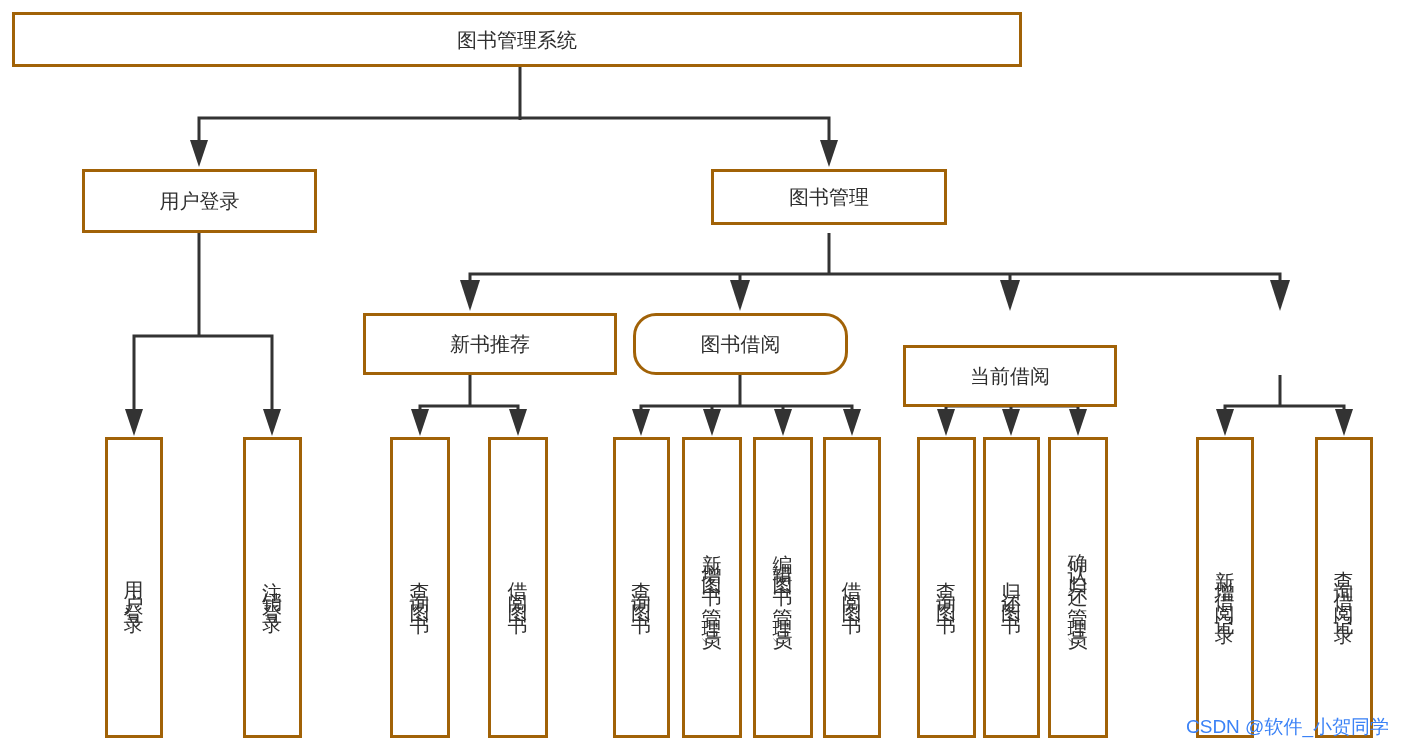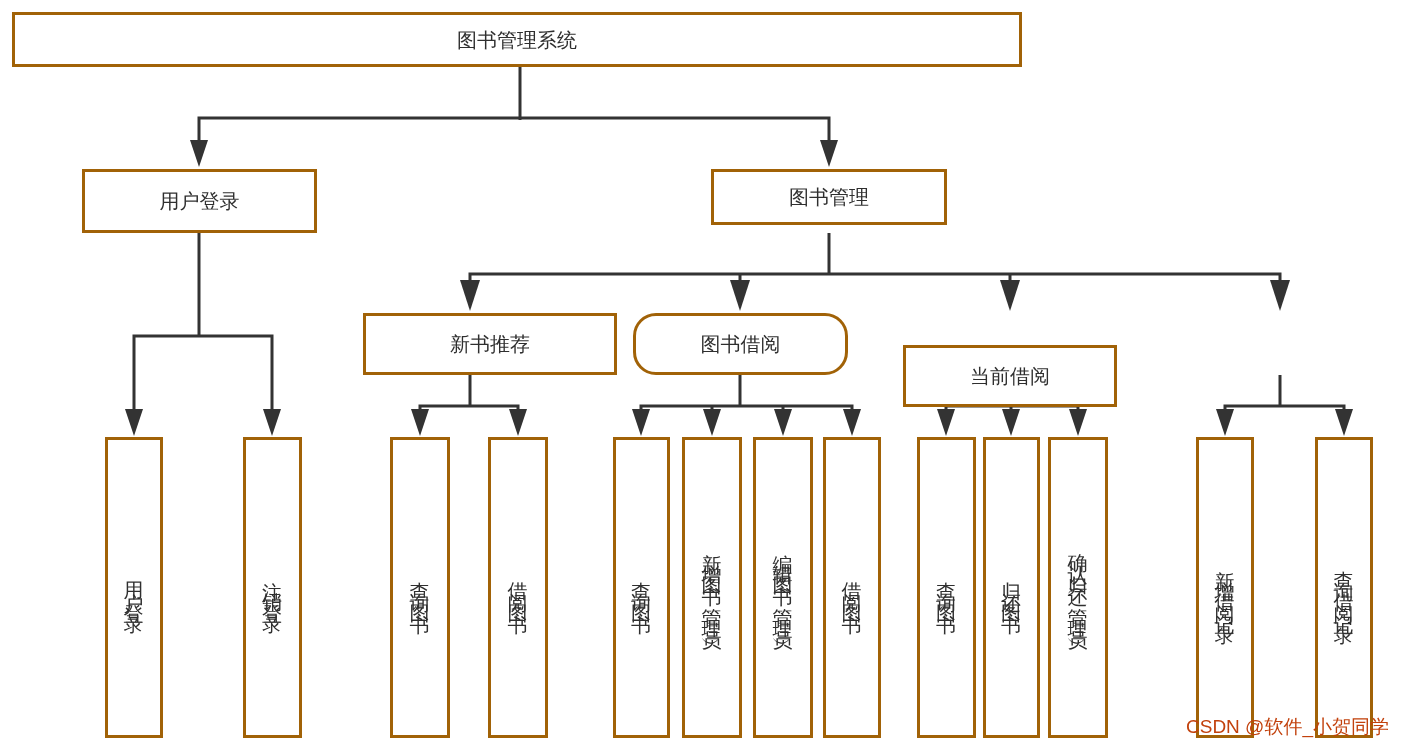--- a/index.html
+++ b/index.html
@@ -39,21 +39,21 @@
     letter-spacing: 11px;
     line-height: 1;
     color: #2f2f2f;
     white-space: nowrap;
   }
   .watermark {
     position: absolute;
     left: 1186px;
     top: 716px;
     font-size: 19px;
-    color: #c2410c;
+    color: #3b82f6;
     white-space: nowrap;
     z-index: 5;
     line-height: 1.2;
   }
 </style>
 </head>
 <body>
 
 <div class="canvas">
 

